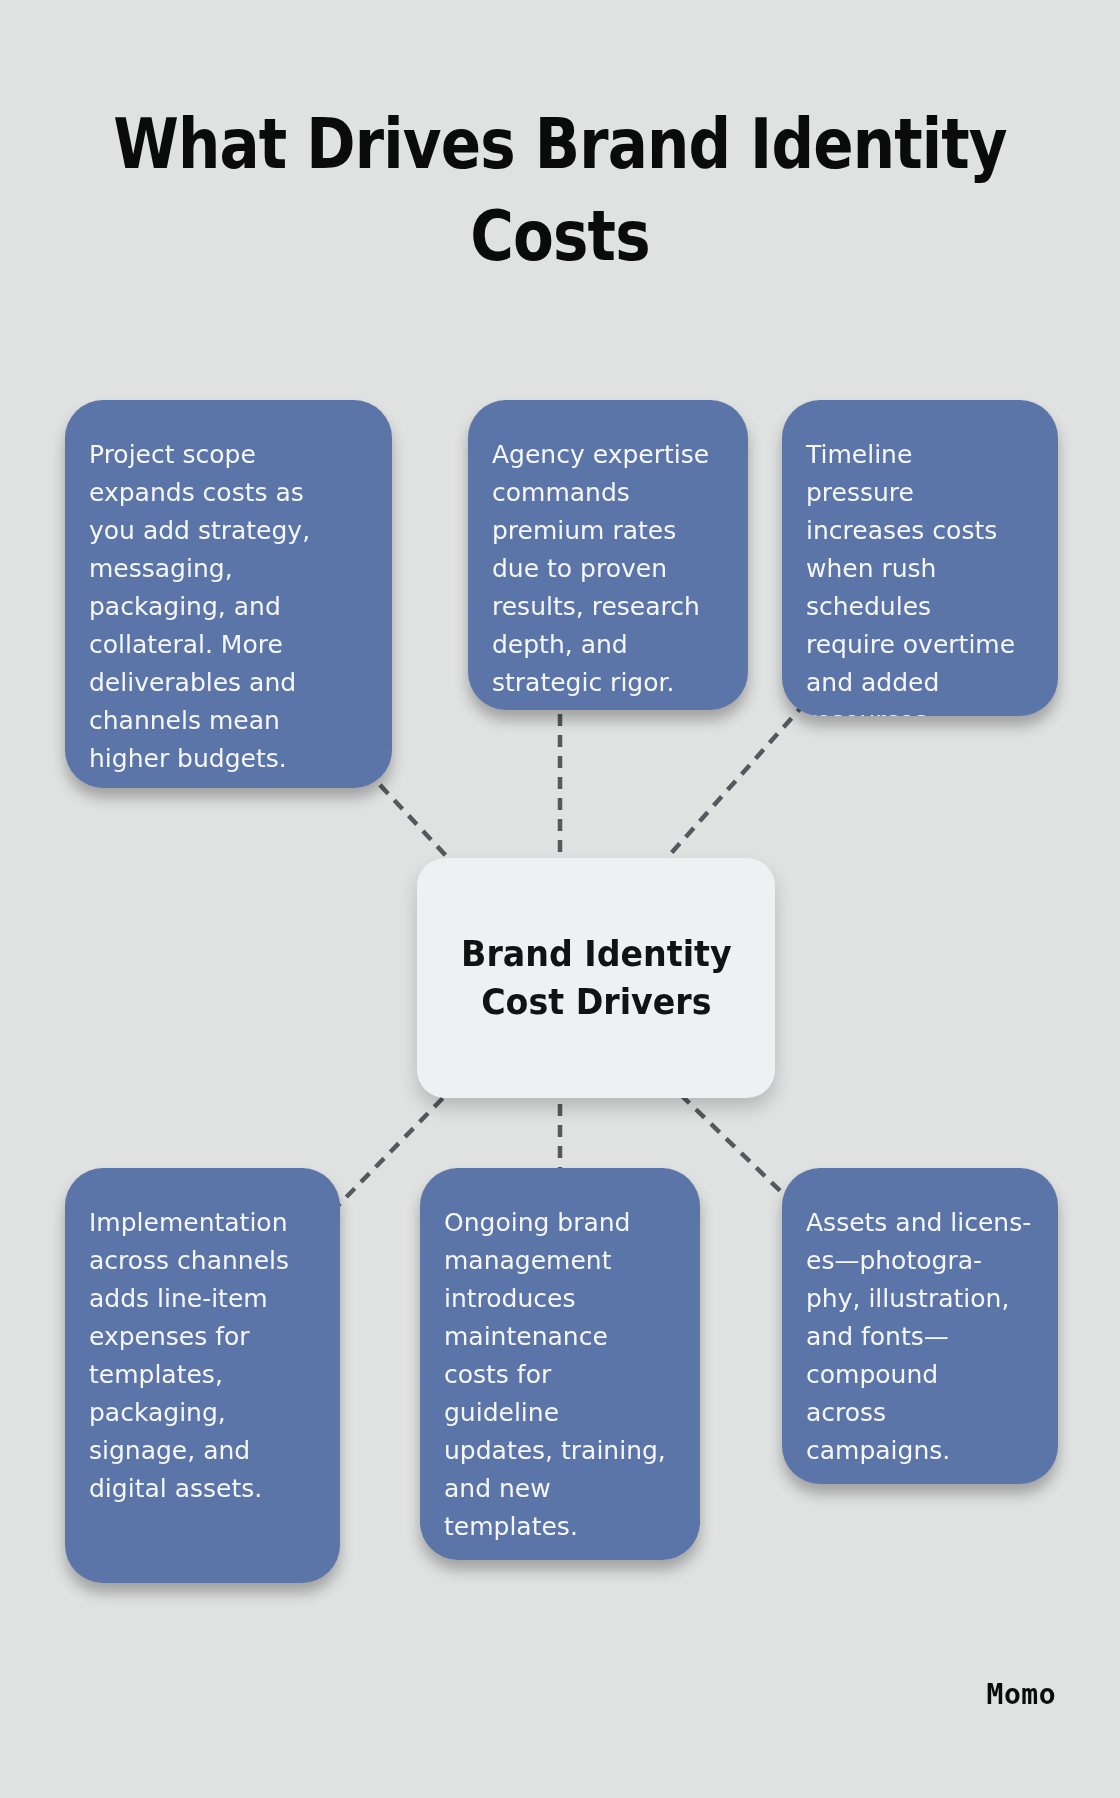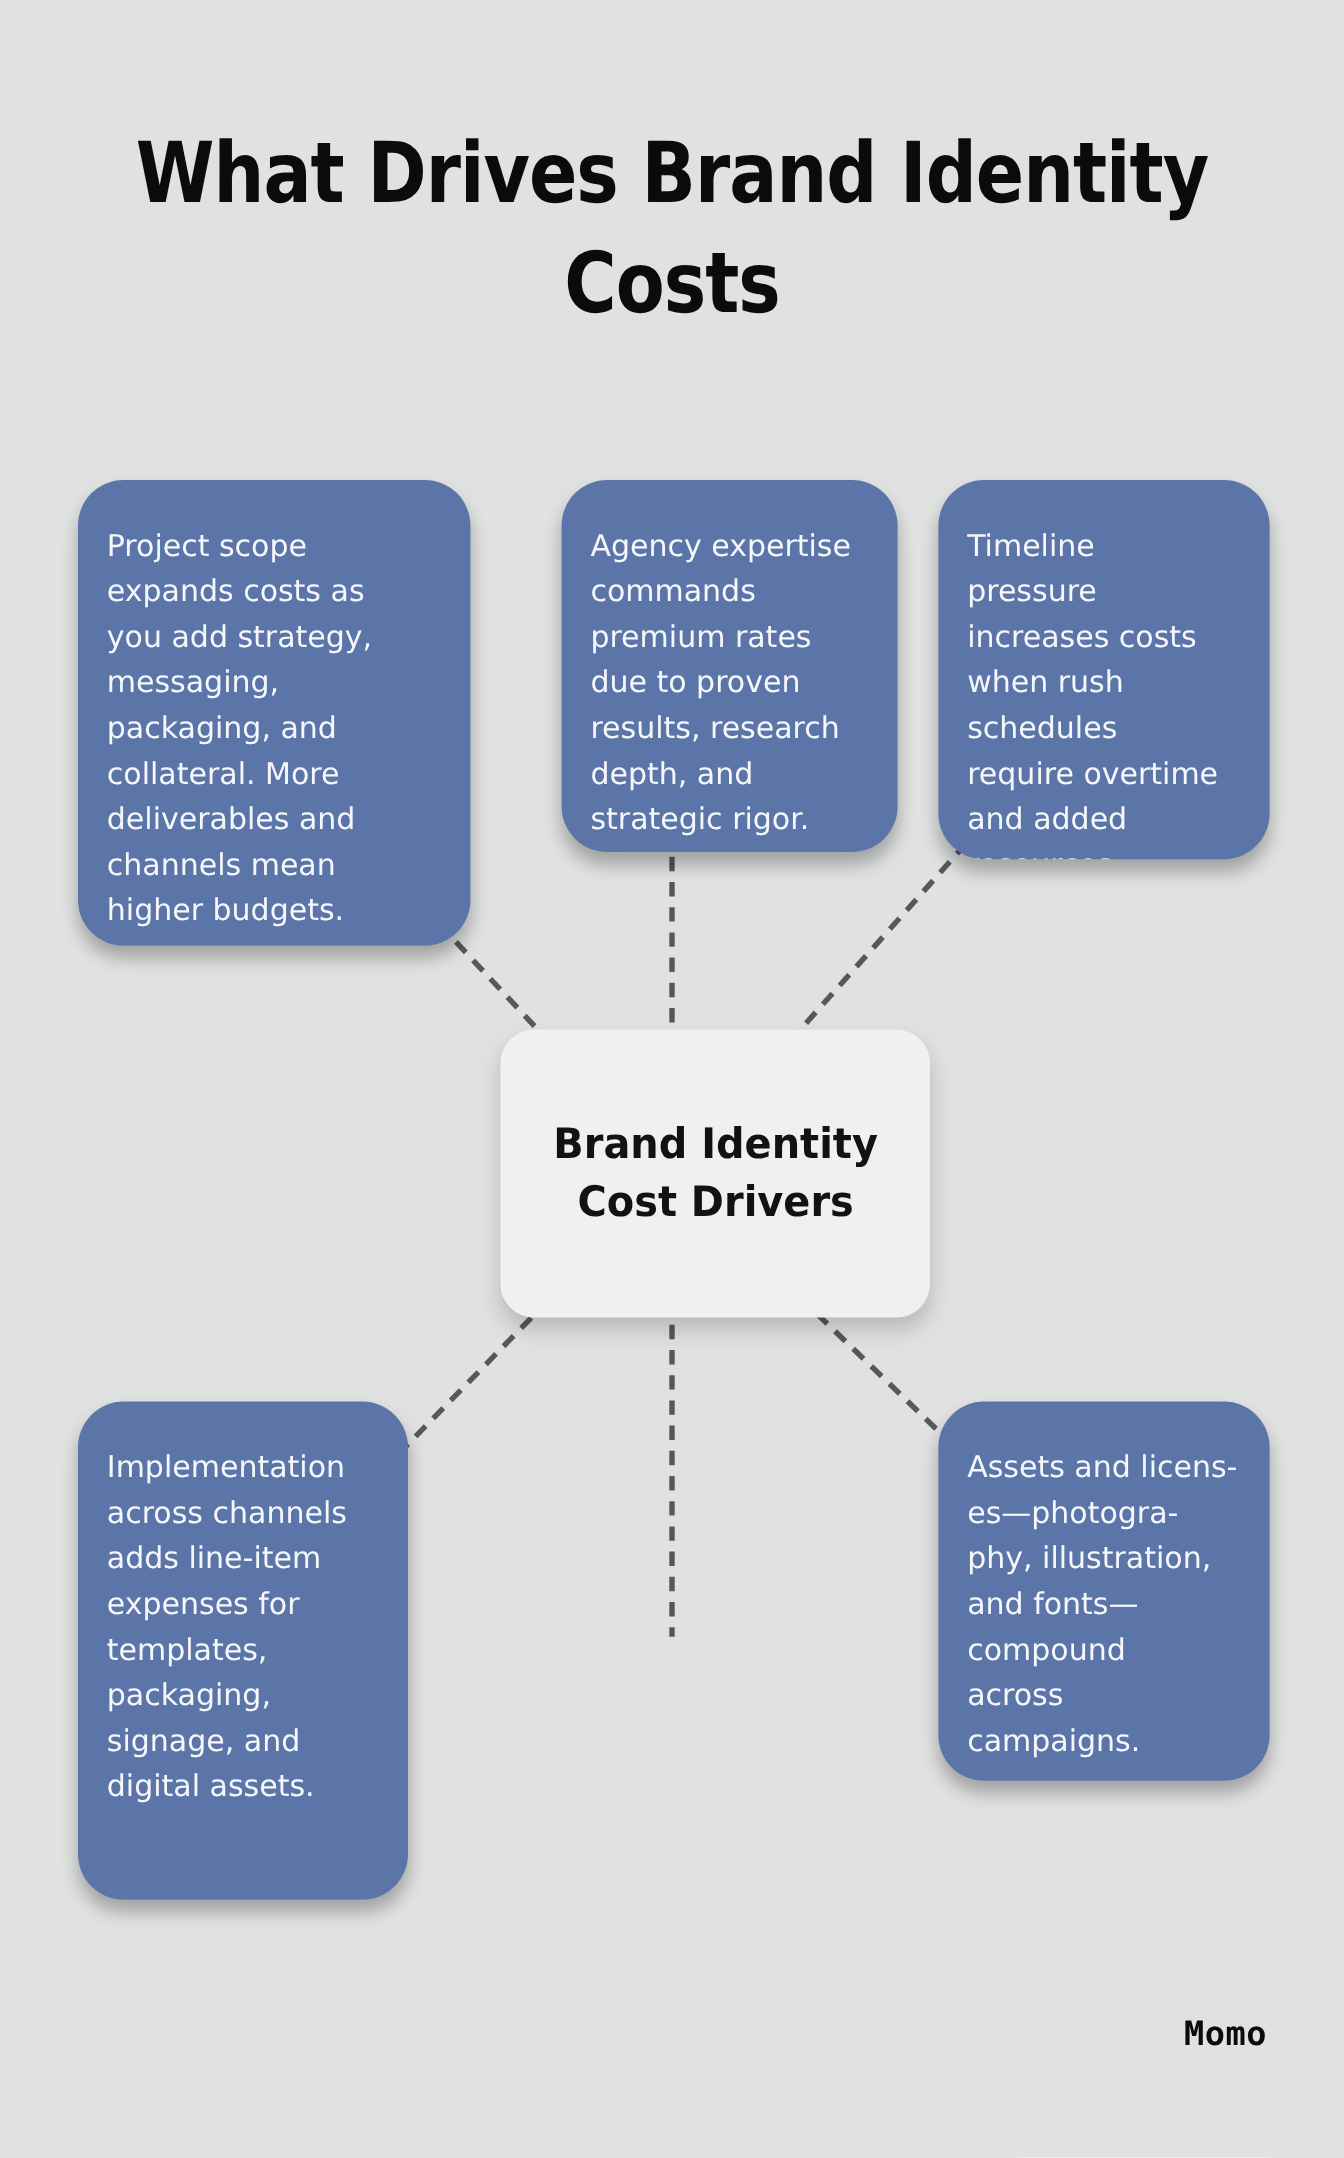--- a/index.html
+++ b/index.html
@@ -160,20 +160,31 @@
     <p>Implementation
 across channels
 adds line-item
 expenses for
 templates,
 packaging,
 signage, and
 digital assets.</p>
   </section>
 
+  <section class="card card-5">
+    <p>Ongoing brand
+management
+introduces
+maintenance
+costs for
+guideline
+updates, training,
+and new
+templates.</p>
+  </section>
 
   <section class="card card-6">
     <p>Assets and licens-
 es—photogra-
 phy, illustration,
 and fonts—
 compound
 across
 campaigns.</p>
   </section>

